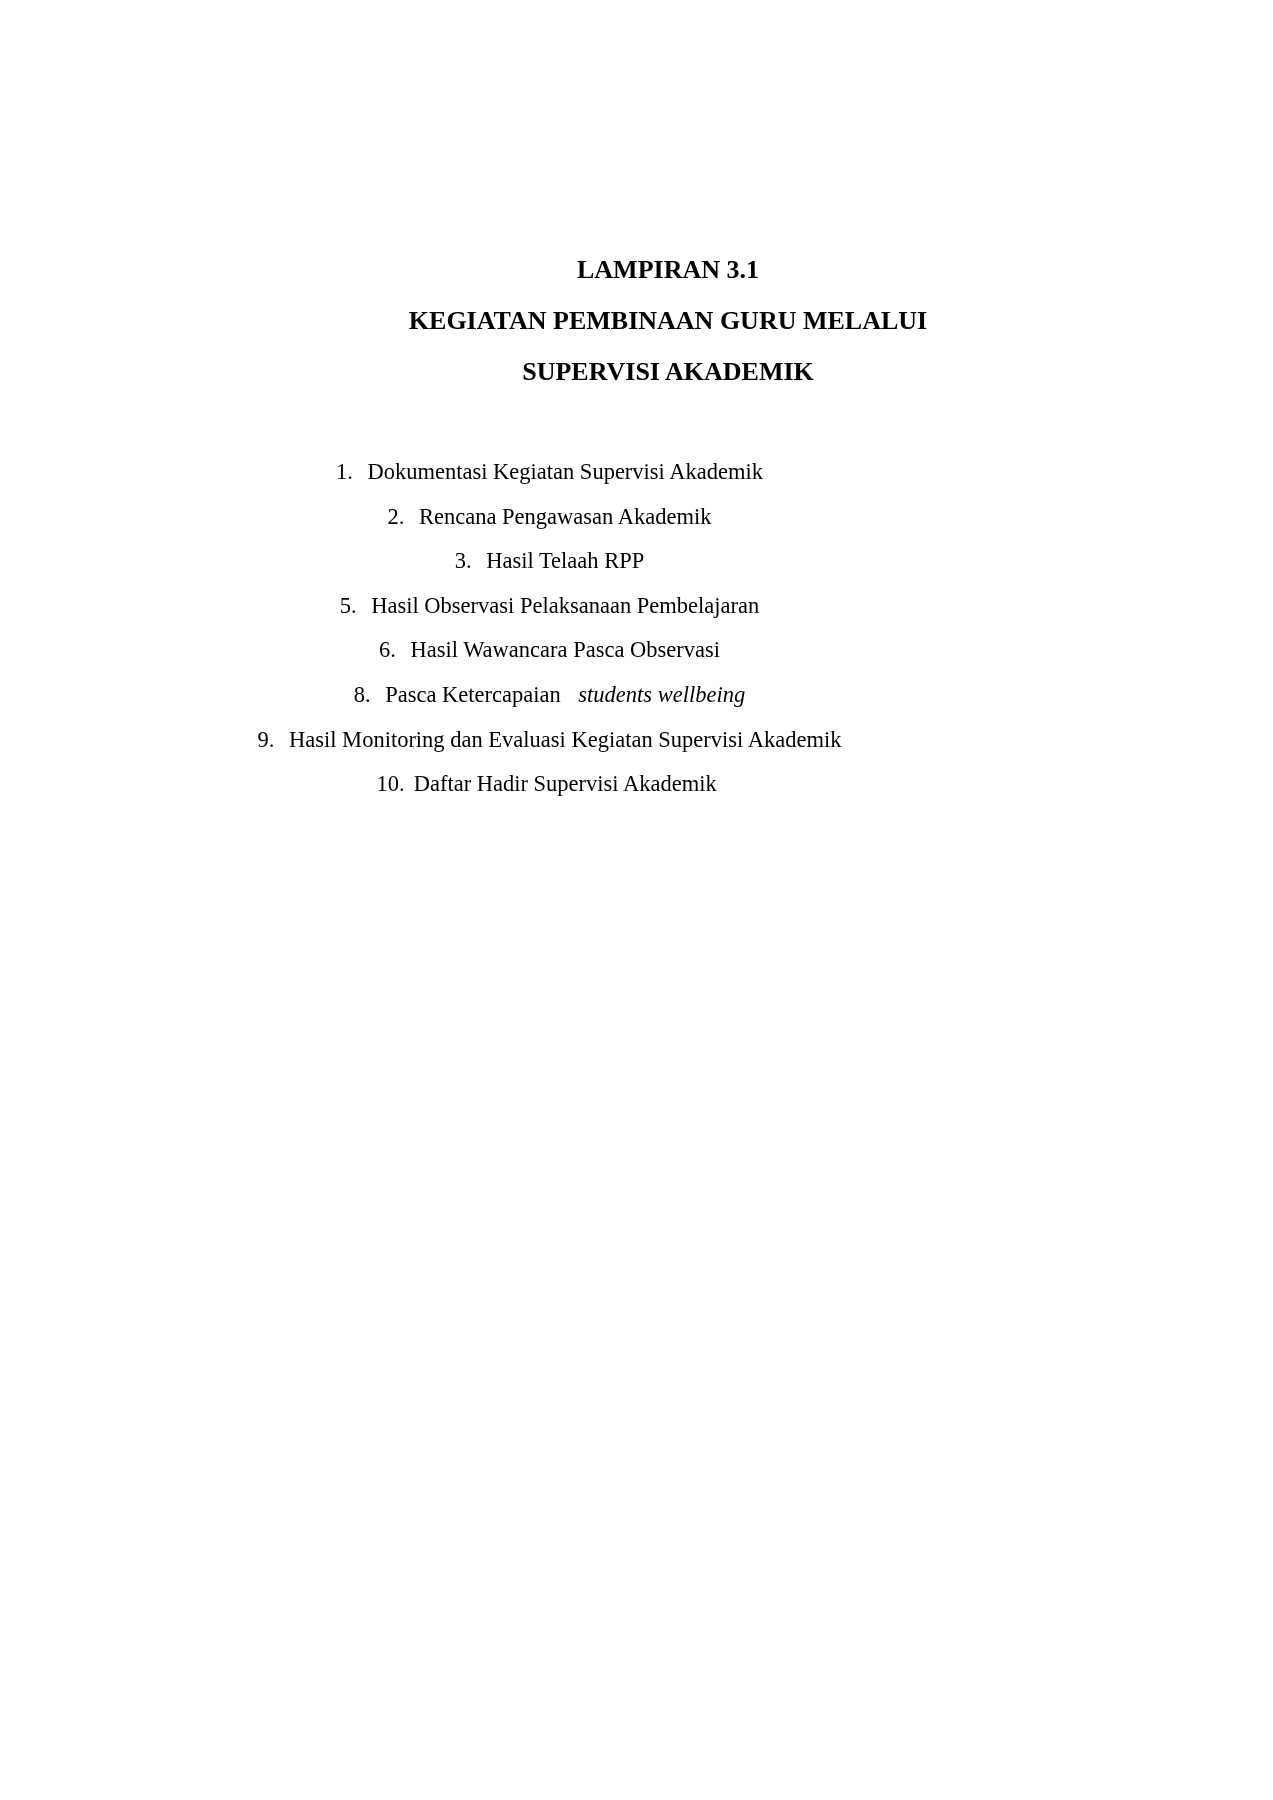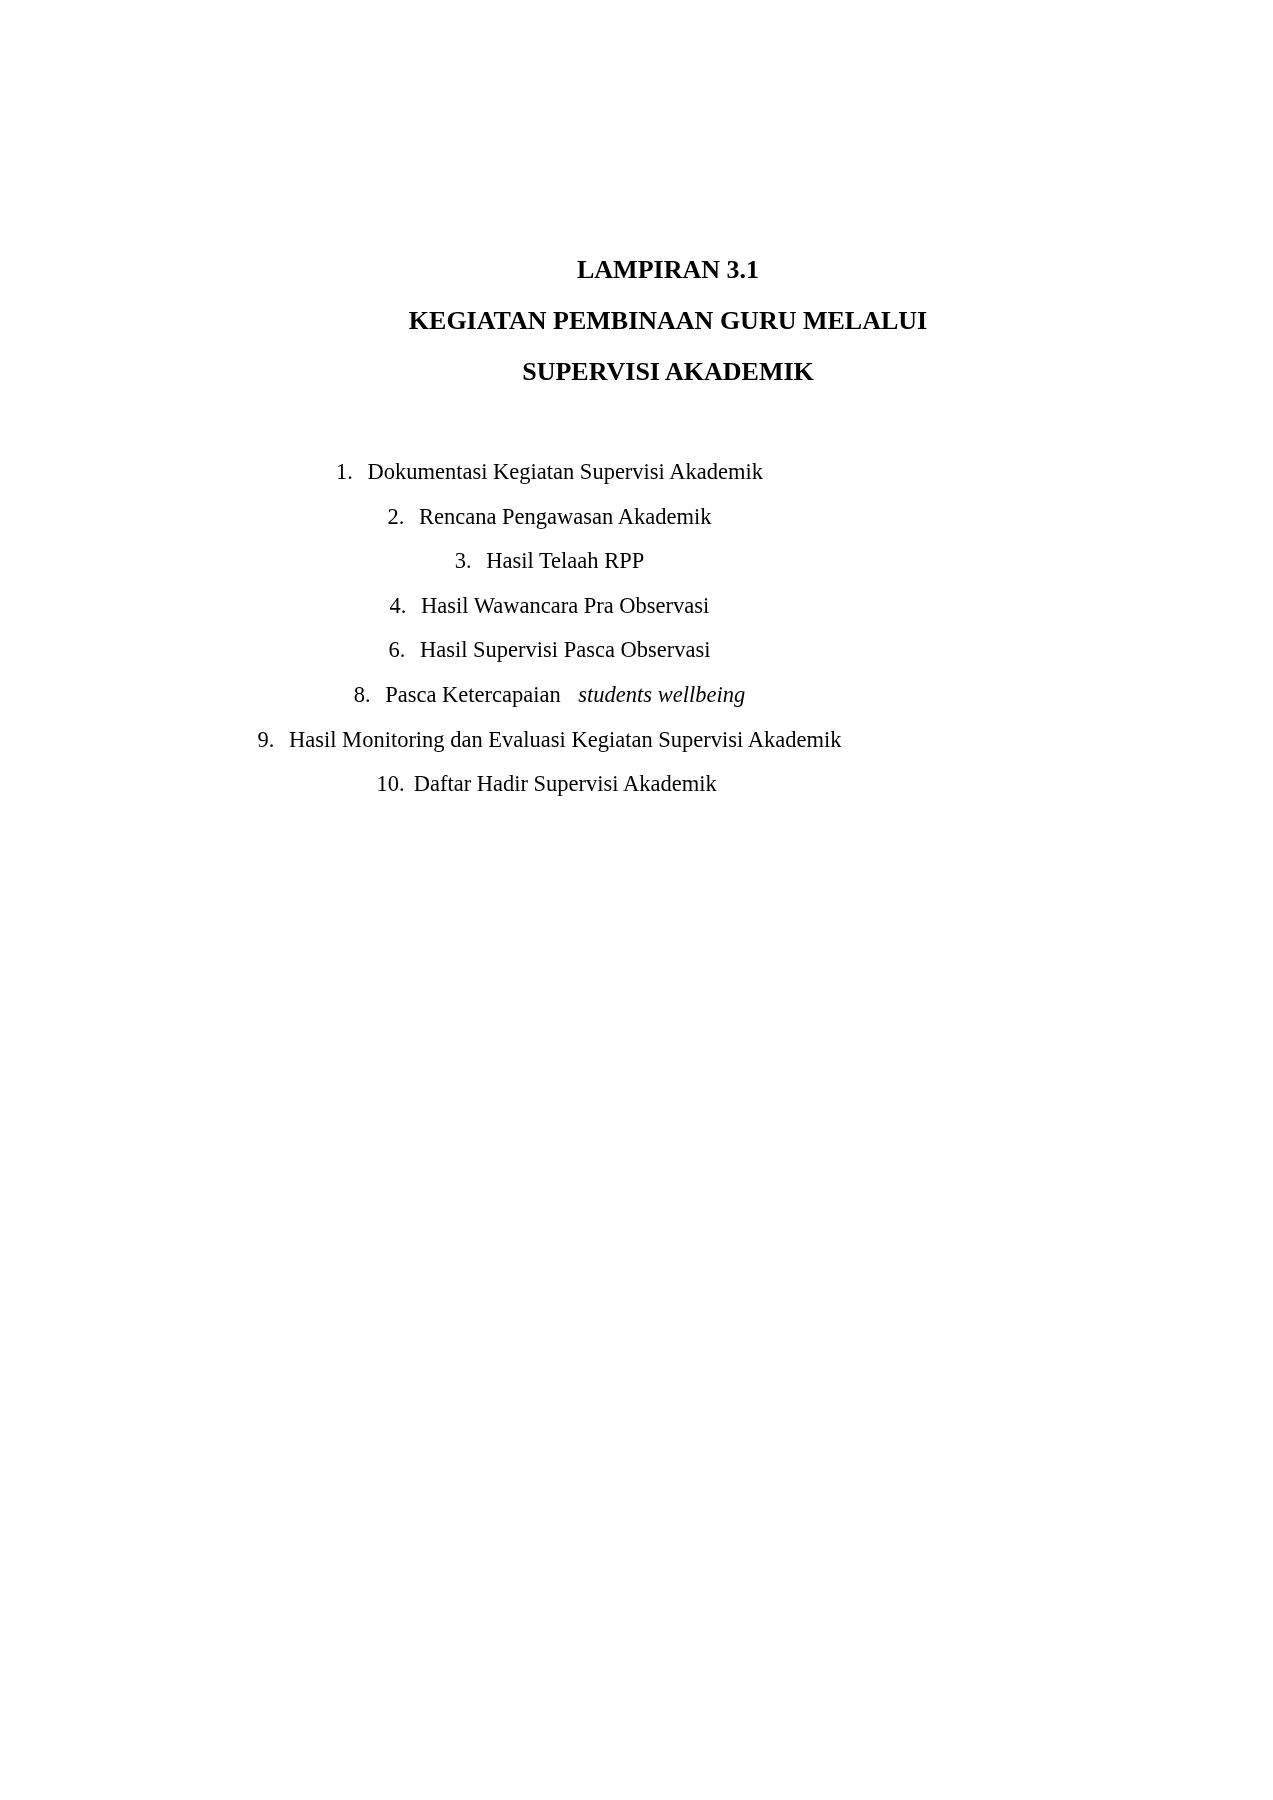--- a/index.html
+++ b/index.html
@@ -75,24 +75,24 @@
     <li class="list-item">
       <span class="item-num">1.</span><span class="item-text">Dokumentasi Kegiatan Supervisi Akademik</span>
     </li>
     <li class="list-item">
       <span class="item-num">2.</span><span class="item-text">Rencana Pengawasan Akademik</span>
     </li>
     <li class="list-item">
       <span class="item-num">3.</span><span class="item-text">Hasil Telaah RPP</span>
     </li>
     <li class="list-item">
-      <span class="item-num">4.</span><span class="item-text">Hasil Wawancara Pra Observasi</span>
+      <span class="item-num">5.</span><span class="item-text">Hasil Observasi Pelaksanaan Pembelajaran</span>
     </li>
     <li class="list-item">
-      <span class="item-num">6.</span><span class="item-text">Hasil Supervisi Pasca Observasi</span>
+      <span class="item-num">6.</span><span class="item-text">Hasil Wawancara Pasca Observasi</span>
     </li>
     <li class="list-item">
       <span class="item-num">8.</span><span class="item-text"><span>Pasca Ketercapaian </span><em>students wellbeing</em></span>
     </li>
     <li class="list-item">
       <span class="item-num">9.</span><span class="item-text">Hasil Monitoring dan Evaluasi Kegiatan Supervisi Akademik</span>
     </li>
     <li class="list-item">
       <span class="item-num">10.</span><span class="item-text">Daftar Hadir Supervisi Akademik</span>
     </li>

